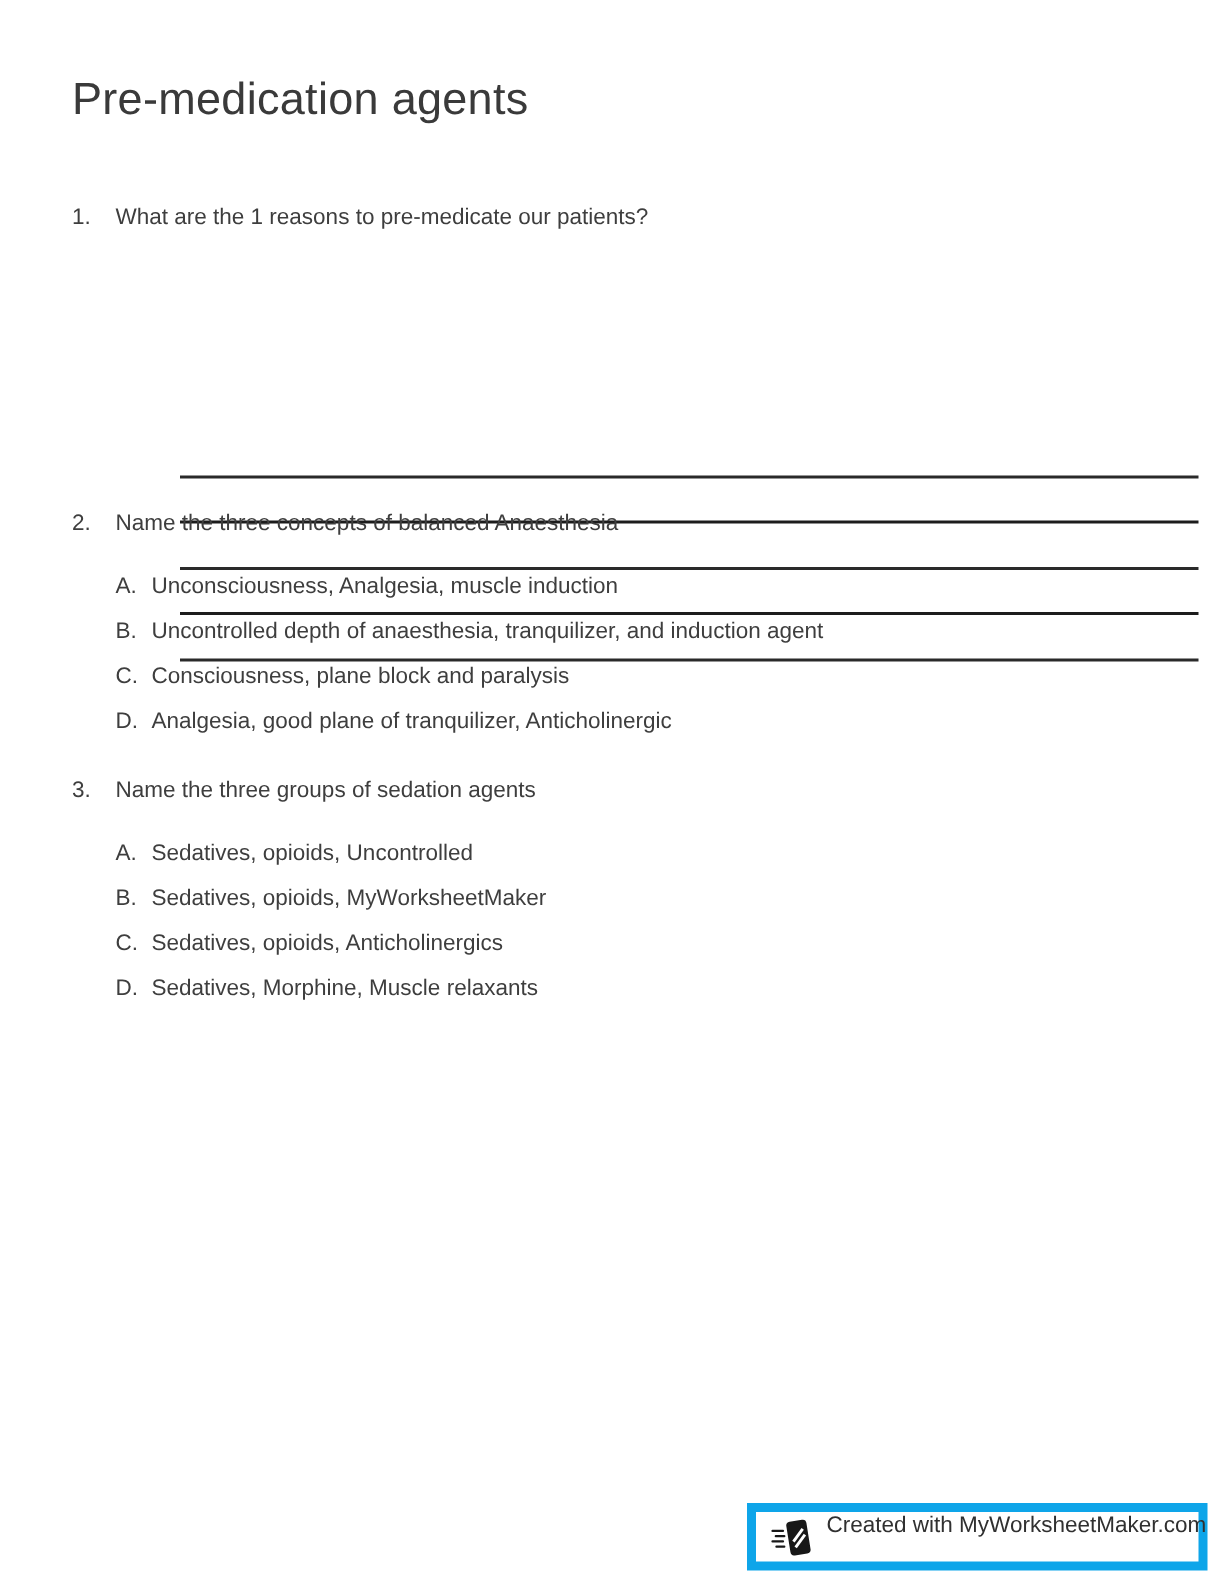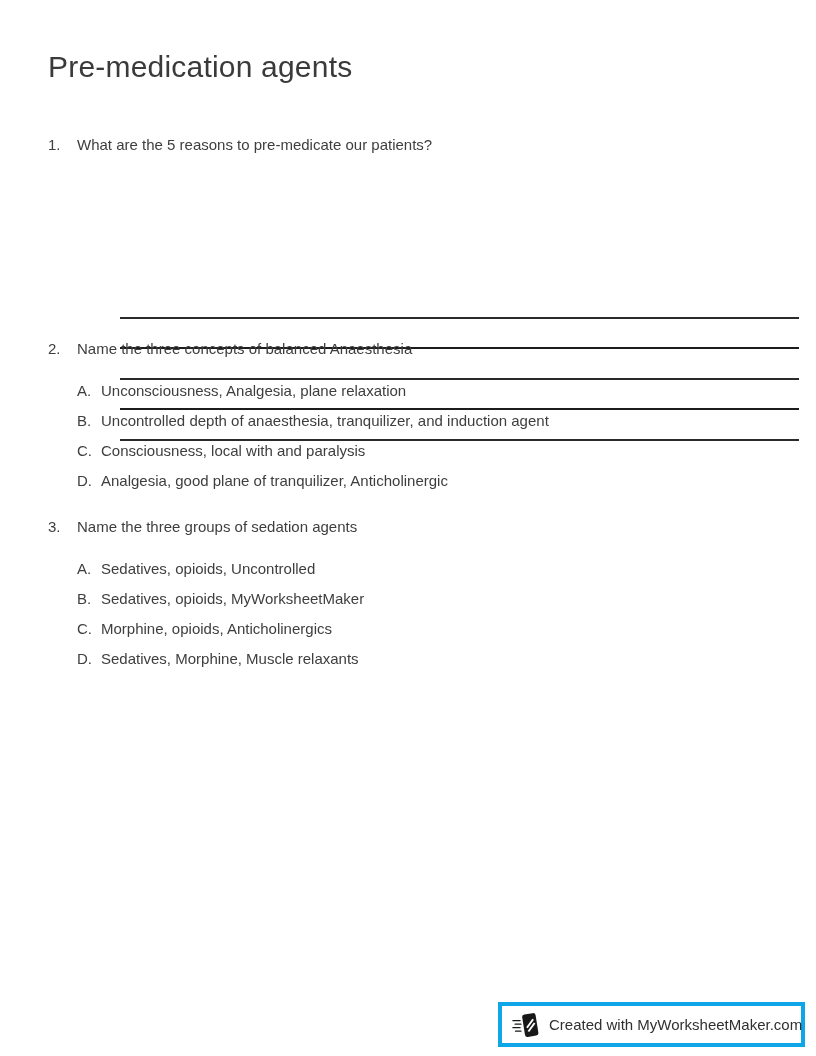--- a/index.html
+++ b/index.html
@@ -84,25 +84,24 @@
   }
   .opt-text {
     flex: 1;
   }
   .footer-badge {
     position: absolute;
     left: 498px;
     top: 1002px;
     width: 307px;
     height: 45px;
-    border: 4px solid #0ea5e9;
+    border: 6px solid #0ea5e9;
     box-sizing: border-box;
     background: #ffffff;
     display: flex;
-    align-items: center;
     padding-left: 10px;
     cursor: pointer;
   }
   .footer-logo {
     flex: 0 0 auto;
     margin-right: 7px;
     display: flex;
     align-items: center;
   }
   .footer-text {
@@ -114,48 +113,48 @@
 </head>
 <body>
 
 <div class="page">
 
   <h1 class="page-title">Pre-medication agents</h1>
 
   <section class="question q1">
     <div class="q-row">
       <span class="q-num">1.</span>
-      <span class="q-text">What are the 5 reasons to pre-medicate our patients?</span>
+      <span class="q-text">What are the 1 reasons to pre-medicate our patients?</span>
     </div>
     <div class="answer-lines">
       <div class="answer-line"></div>
       <div class="answer-line"></div>
       <div class="answer-line"></div>
       <div class="answer-line"></div>
       <div class="answer-line"></div>
     </div>
   </section>
 
   <section class="question q2">
     <div class="q-row">
       <span class="q-num">2.</span>
       <span class="q-text">Name the three concepts of balanced Anaesthesia</span>
     </div>
     <div class="options">
       <div class="option">
         <span class="opt-letter">A.</span>
-        <span class="opt-text">Unconsciousness, Analgesia, plane relaxation</span>
+        <span class="opt-text">Unconsciousness, Analgesia, muscle induction</span>
       </div>
       <div class="option">
         <span class="opt-letter">B.</span>
         <span class="opt-text">Uncontrolled depth of anaesthesia, tranquilizer, and induction agent</span>
       </div>
       <div class="option">
         <span class="opt-letter">C.</span>
-        <span class="opt-text">Consciousness, local with and paralysis</span>
+        <span class="opt-text">Consciousness, plane block and paralysis</span>
       </div>
       <div class="option">
         <span class="opt-letter">D.</span>
         <span class="opt-text">Analgesia, good plane of tranquilizer, Anticholinergic</span>
       </div>
     </div>
   </section>
 
   <section class="question q3">
     <div class="q-row">
@@ -166,21 +165,21 @@
       <div class="option">
         <span class="opt-letter">A.</span>
         <span class="opt-text">Sedatives, opioids, Uncontrolled</span>
       </div>
       <div class="option">
         <span class="opt-letter">B.</span>
         <span class="opt-text">Sedatives, opioids, MyWorksheetMaker</span>
       </div>
       <div class="option">
         <span class="opt-letter">C.</span>
-        <span class="opt-text">Morphine, opioids, Anticholinergics</span>
+        <span class="opt-text">Sedatives, opioids, Anticholinergics</span>
       </div>
       <div class="option">
         <span class="opt-letter">D.</span>
         <span class="opt-text">Sedatives, Morphine, Muscle relaxants</span>
       </div>
     </div>
   </section>
 
   <div class="footer-badge">
     <span class="footer-logo">

